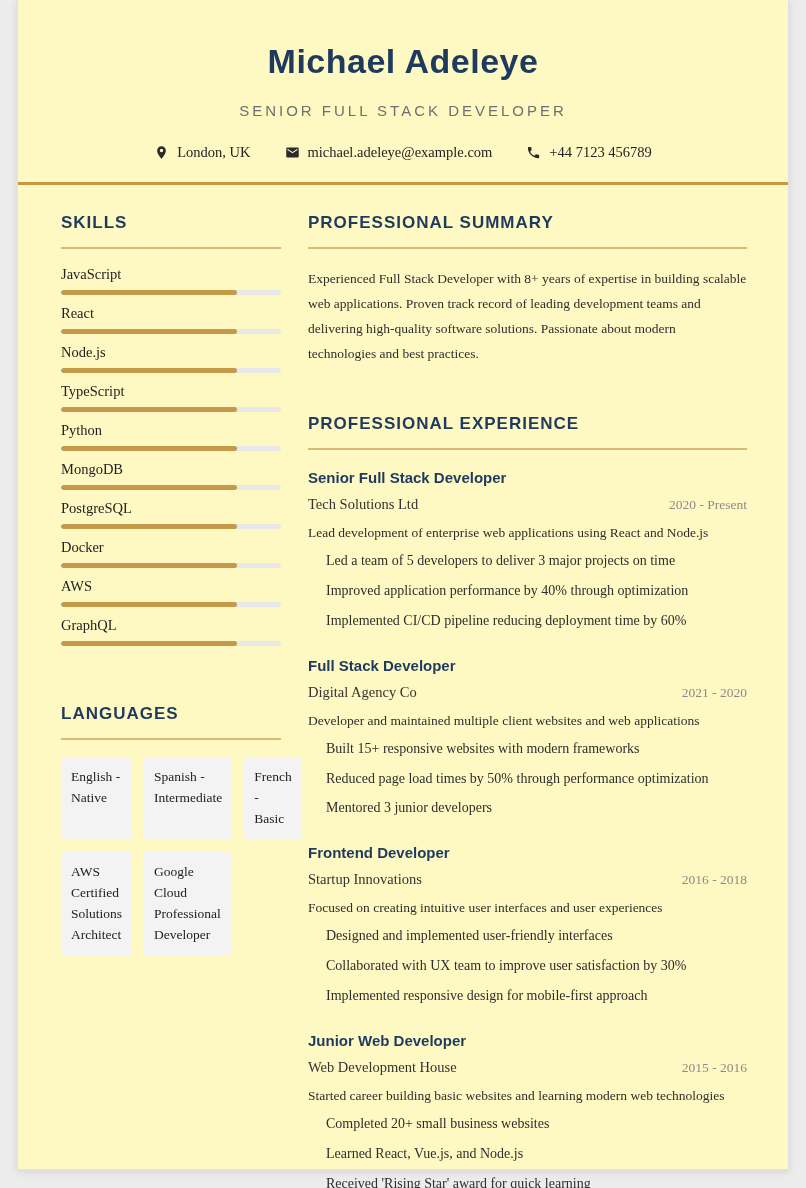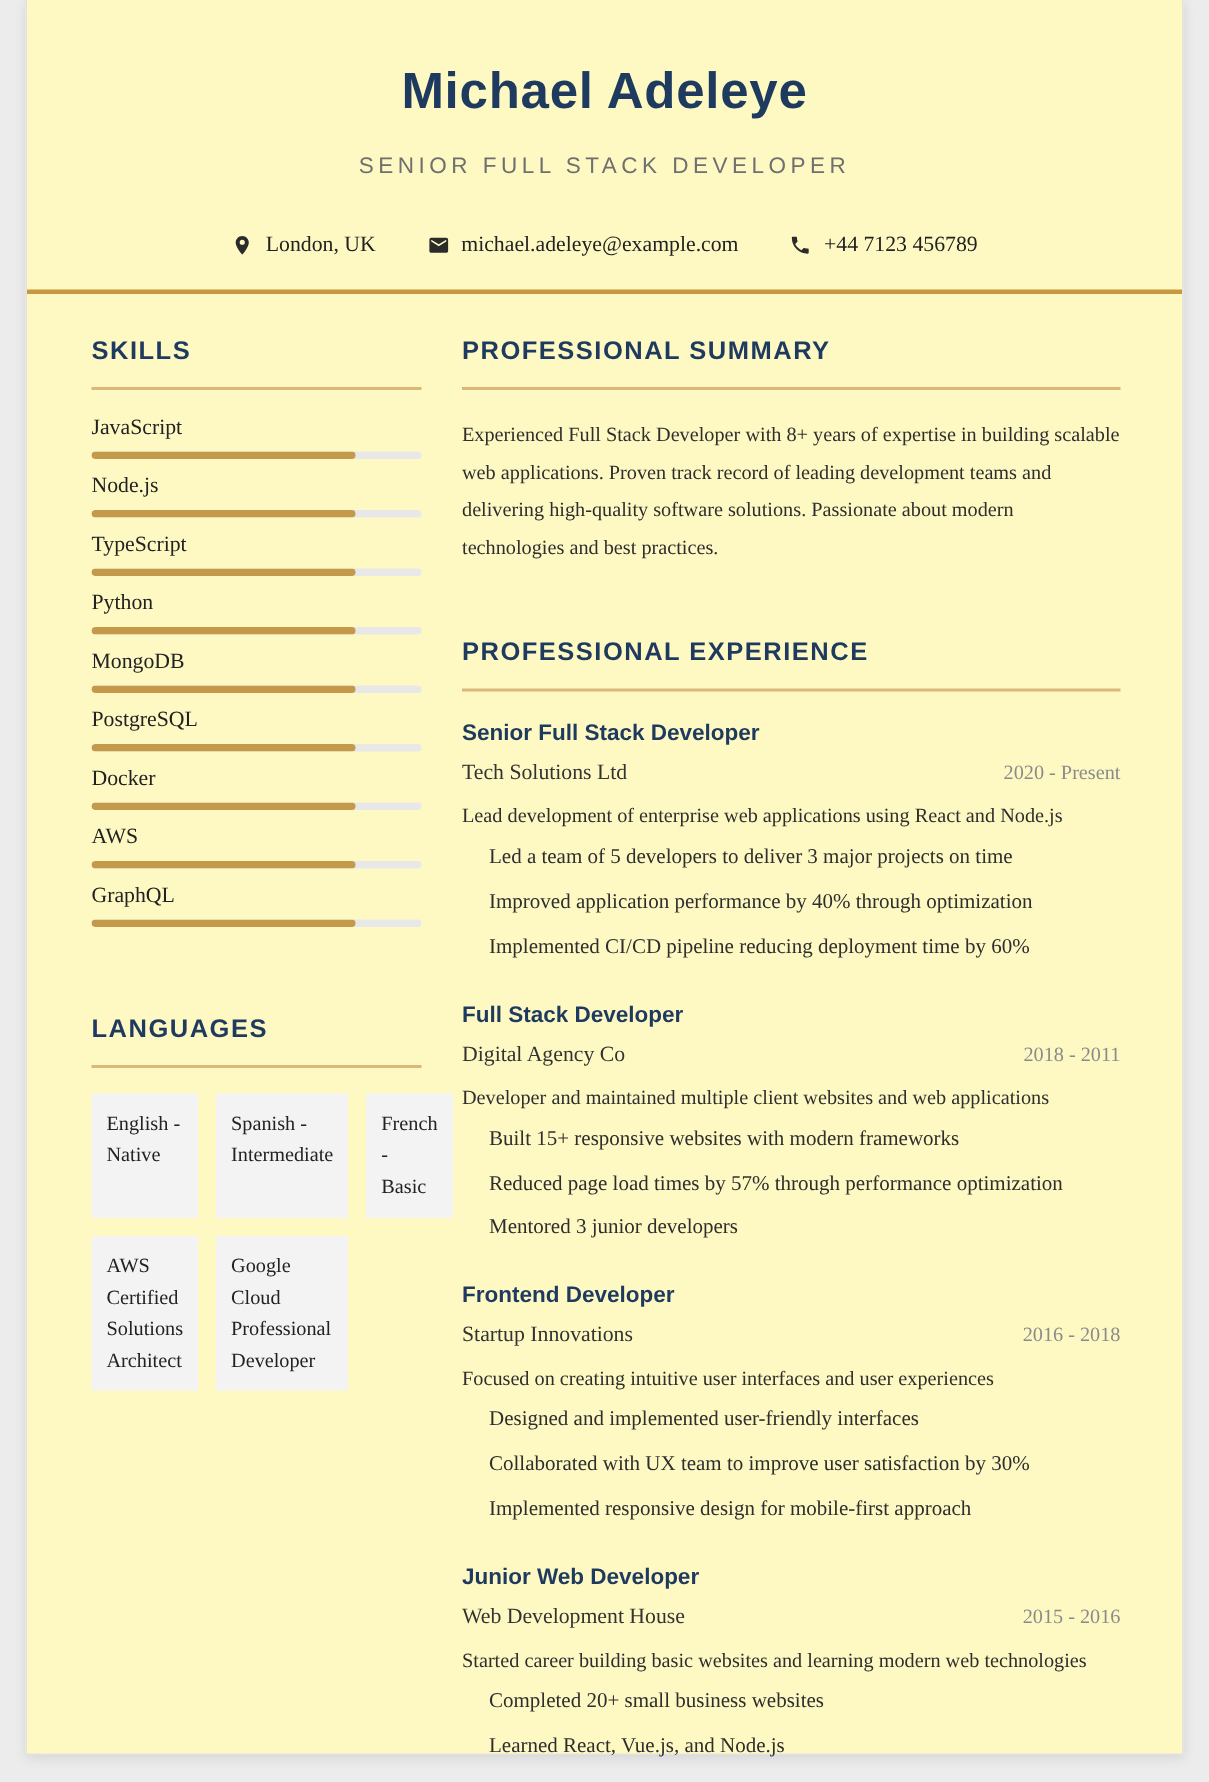--- a/index.html
+++ b/index.html
@@ -22,21 +22,21 @@
   .name {
     font-size: 34px; font-weight: bold;
     color: #1e3a5f; letter-spacing: 0.5px;
   }
   .job-subtitle {
     margin-top: 21px;
     font-size: 15px; color: #6f6f6f;
     letter-spacing: 3px;
   }
   .contact-row {
-    margin-top: 36px;
+    margin-top: 25px;
     display: flex; justify-content: center; align-items: center;
     gap: 34px;
     font-family: "Liberation Serif", serif;
     font-size: 14.5px; color: #222222;
   }
   .contact-item { display: flex; align-items: center; gap: 8px; }
   .contact-item svg { width: 15px; height: 15px; fill: #2b2b2b; flex: 0 0 auto; }
   .header-divider {
     margin-top: 21px;
     border: none; border-top: 3px solid #c9973f;
@@ -153,20 +153,26 @@
       <div class="skills-section">
         <div class="section-heading">SKILLS</div>
         <div class="skills-list">
   <div class="skill-item">
     <div class="skill-label">JavaScript</div>
     <div class="skill-bar-track">
       <div class="skill-bar-fill" style="width: 80%;"></div>
     </div>
   </div>
 
+  <div class="skill-item">
+    <div class="skill-label">React</div>
+    <div class="skill-bar-track">
+      <div class="skill-bar-fill" style="width: 80%;"></div>
+    </div>
+  </div>
 
   <div class="skill-item">
     <div class="skill-label">Node.js</div>
     <div class="skill-bar-track">
       <div class="skill-bar-fill" style="width: 80%;"></div>
     </div>
   </div>
 
   <div class="skill-item">
     <div class="skill-label">TypeScript</div>
@@ -253,26 +259,26 @@
                 <div class="job-bullet">Led a team of 5 developers to deliver 3 major projects on time</div>
                 <div class="job-bullet">Improved application performance by 40% through optimization</div>
                 <div class="job-bullet">Implemented CI/CD pipeline reducing deployment time by 60%</div>
               </div>
   </div>
 
   <div class="job">
     <div class="job-title">Full Stack Developer</div>
     <div class="job-meta">
       <span class="job-company">Digital Agency Co</span>
-      <span class="job-dates">2018 - 2011</span>
+      <span class="job-dates">2021 - 2020</span>
     </div>
     <div class="job-description">Developer and maintained multiple client websites and web applications</div>
     <div class="job-bullets">
                 <div class="job-bullet">Built 15+ responsive websites with modern frameworks</div>
-                <div class="job-bullet">Reduced page load times by 57% through performance optimization</div>
+                <div class="job-bullet">Reduced page load times by 50% through performance optimization</div>
                 <div class="job-bullet">Mentored 3 junior developers</div>
               </div>
   </div>
 
   <div class="job">
     <div class="job-title">Frontend Developer</div>
     <div class="job-meta">
       <span class="job-company">Startup Innovations</span>
       <span class="job-dates">2016 - 2018</span>
     </div>

